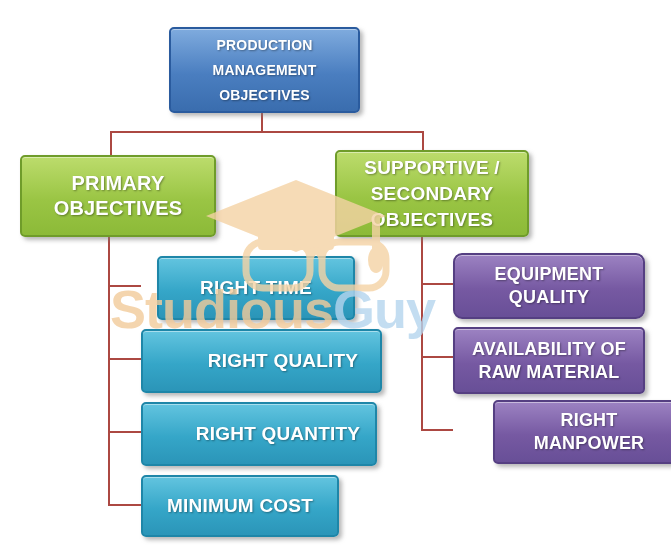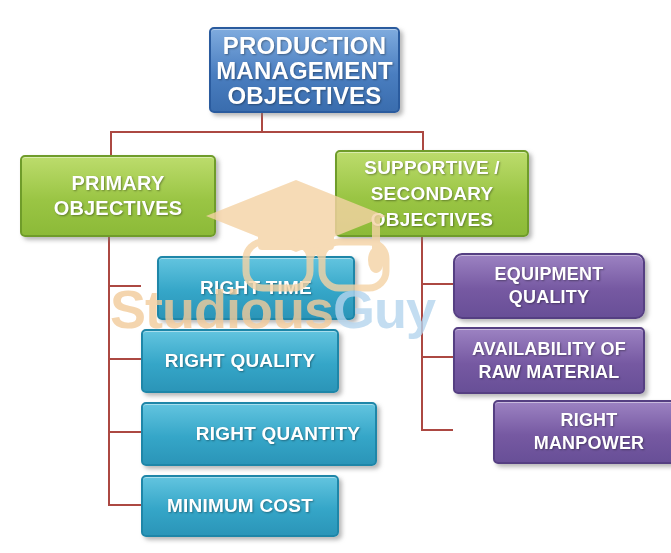--- a/index.html
+++ b/index.html
@@ -14,21 +14,21 @@
   .node{
     position:absolute;z-index:2;border-radius:5px;
     display:flex;align-items:center;justify-content:center;
     color:#fff;font-weight:bold;text-align:center;
     box-shadow: inset 0 1px 0 rgba(255,255,255,0.45), 3px 3px 4px rgba(125,125,125,0.55);
   }
   .node .lbl{width:100%;text-shadow:1px 1px 2px rgba(0,0,0,0.35);letter-spacing:0.2px;}
   .node-root{
     background:linear-gradient(180deg,var(--root-light),var(--root-mid) 55%,var(--root-dark));
     border:2px solid var(--root-border);
-    font-size:24px;line-height:25px;margin-left:40px;
+    font-size:14px;line-height:25px;
   }
   .node-branch{
     background:linear-gradient(180deg,var(--branch-light),var(--branch-mid) 55%,var(--branch-dark));
     border:2px solid var(--branch-border);
     font-size:20px;line-height:25px;
   }
   .node-branch.small{font-size:19px;line-height:26px;}
   .node-leaf1{
     background:linear-gradient(180deg,var(--leaf1-light),var(--leaf1-mid) 55%,var(--leaf1-dark));
     border:2px solid var(--leaf1-border);
@@ -91,21 +91,21 @@
     <div class="lbl">
       <div>SUPPORTIVE /</div>
       <div>SECONDARY</div>
       <div>OBJECTIVES</div>
     </div>
   </div>
 
   <div class="node node-leaf1" style="left:157px;top:256px;width:194px;height:60px;">
     <div class="lbl">RIGHT TIME</div>
   </div>
-  <div class="node node-leaf1" style="left:141px;top:329px;width:194px;height:60px;">
+  <div class="node node-leaf1" style="left:141px;top:329px;width:194px;height:60px;padding-left:43px;">
     <div class="lbl">RIGHT QUALITY</div>
   </div>
   <div class="node node-leaf1" style="left:141px;top:402px;width:194px;height:60px;padding-left:38px;">
     <div class="lbl">RIGHT QUANTITY</div>
   </div>
   <div class="node node-leaf1" style="left:141px;top:475px;width:194px;height:58px;">
     <div class="lbl">MINIMUM COST</div>
   </div>
 
   <div class="node node-leaf2" style="left:453px;top:253px;width:188px;height:62px;border-radius:9px;">

